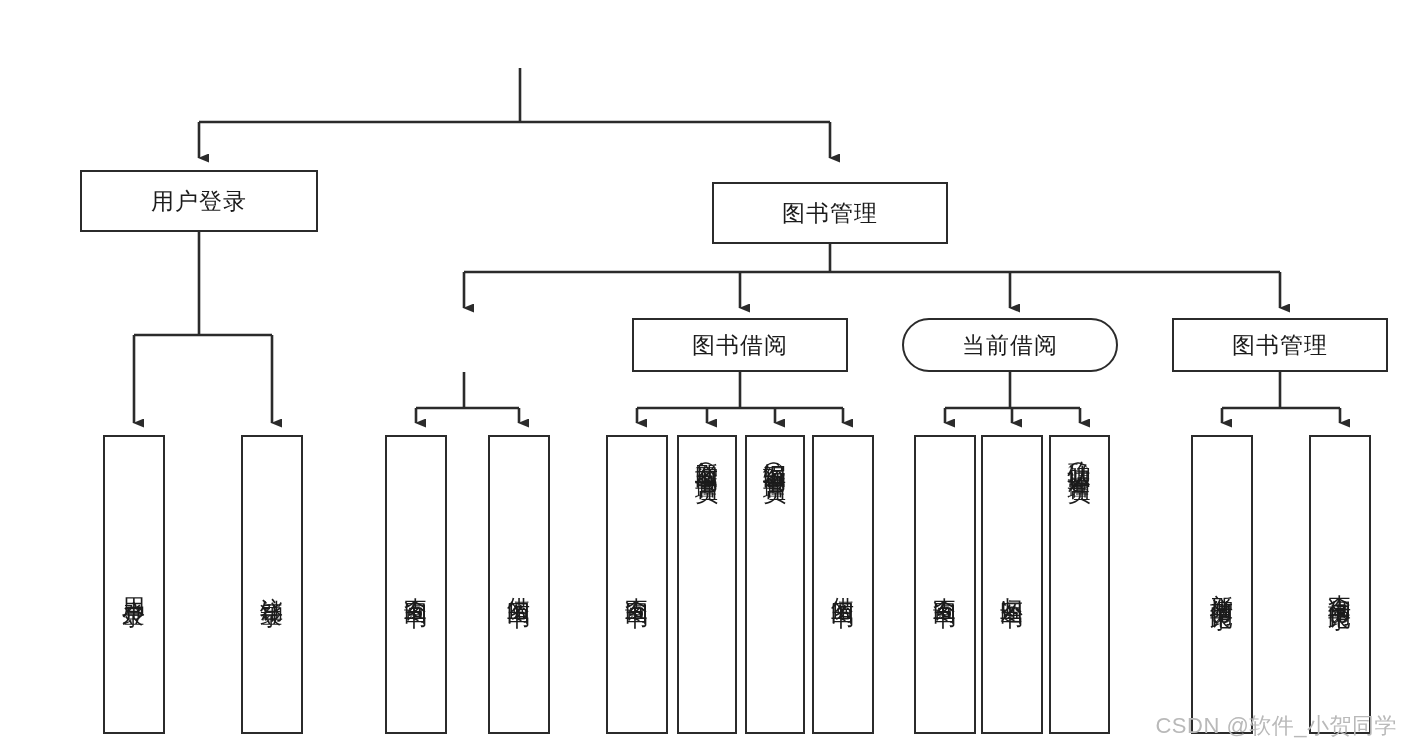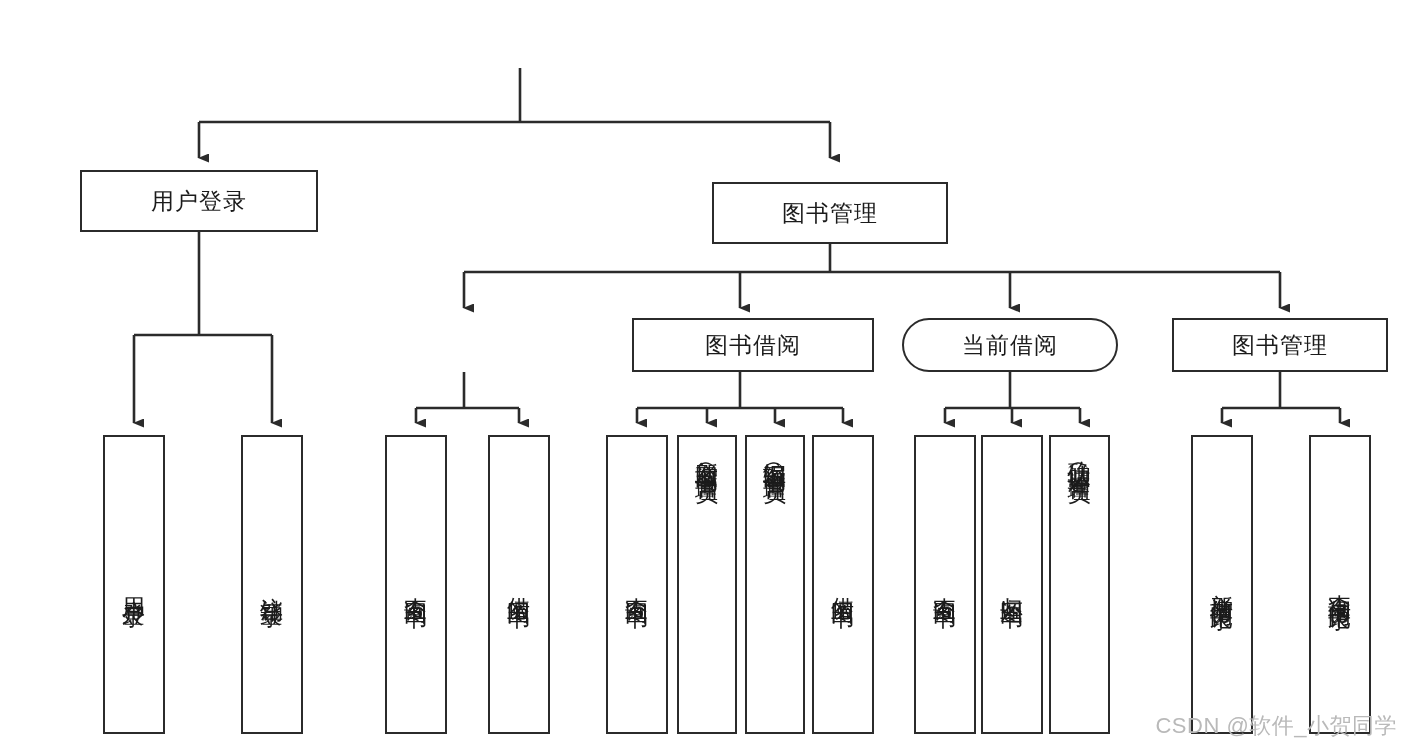--- a/index.html
+++ b/index.html
@@ -128,21 +128,21 @@
   </svg>
 
 
   <div class="node h" style="left:80px; top:170px; width:238px; height:62px;">
     <span>用户登录</span>
   </div>
   <div class="node h" style="left:712px; top:182px; width:236px; height:62px;">
     <span>图书管理</span>
   </div>
 
-  <div class="node h" style="left:632px; top:318px; width:242px; height:54px;text-align:center;">
+  <div class="node h" style="left:632px; top:318px; width:216px; height:54px;text-align:center;">
     <span>图书借阅</span>
   </div>
   <div class="node h" style="left:902px; top:318px; width:216px; height:54px;border-radius:27px;">
     <span>当前借阅</span>
   </div>
   <div class="node h" style="left:1172px; top:318px; width:216px; height:54px;">
     <span>图书管理</span>
   </div>
 
   <div class="node v mid" style="left:103px; top:435px; width:62px; height:299px;">

